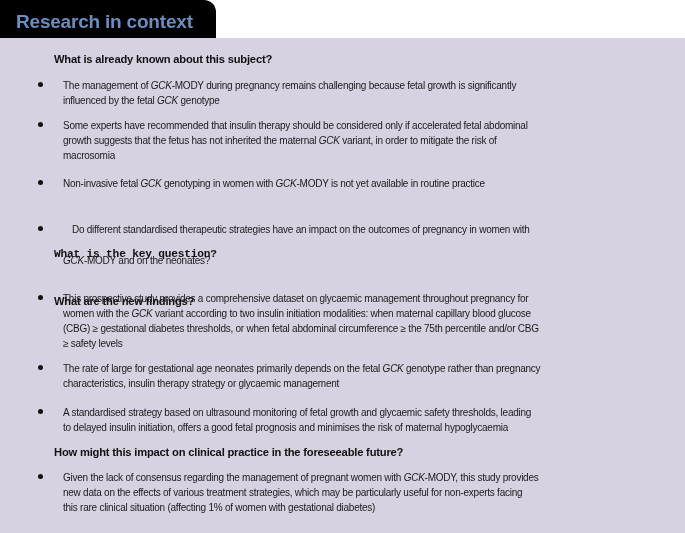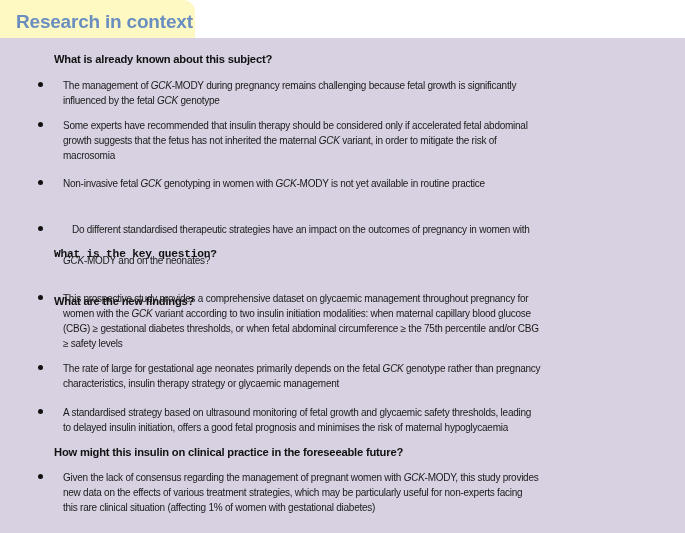--- a/index.html
+++ b/index.html
@@ -12,23 +12,23 @@
       height: 533px;
       position: relative;
       overflow: hidden;
       font-family: "Liberation Sans", sans-serif;
       color: #1a1a1a;
     }
     .tab {
       position: absolute;
       left: 0;
       top: 0;
-      width: 195px;
+      width: 216px;
       height: 40px;
-      background: #fef9c3;
+      background: #000000;
       border-top-right-radius: 12px;
     }
     .tab-title {
       position: absolute;
       left: 16px;
       top: 11px;
       font-size: 19px;
       font-weight: bold;
       color: #6a8ebf;
       letter-spacing: -0.2px;
@@ -135,21 +135,21 @@
         <div style="white-space: nowrap;">characteristics, insulin therapy strategy or glycaemic management</div>
       </div>
     </div>
     <div class="bullet" style="top: 405px;">
       <span class="bullet-dot"></span>
       <div class="bullet-text">
         <div style="white-space: nowrap;">A standardised strategy based on ultrasound monitoring of fetal growth and glycaemic safety thresholds, leading</div>
         <div style="white-space: nowrap;">to delayed insulin initiation, offers a good fetal prognosis and minimises the risk of maternal hypoglycaemia</div>
       </div>
     </div>
-    <div class="section-heading" style="top: 446px;">How might this insulin on clinical practice in the foreseeable future?</div>
+    <div class="section-heading" style="top: 446px;">How might this impact on clinical practice in the foreseeable future?</div>
     <div class="bullet" style="top: 470px;">
       <span class="bullet-dot"></span>
       <div class="bullet-text">
         <div style="white-space: nowrap;">Given the lack of consensus regarding the management of pregnant women with <i>GCK</i>-MODY, this study provides</div>
         <div style="white-space: nowrap;">new data on the effects of various treatment strategies, which may be particularly useful for non-experts facing</div>
         <div style="white-space: nowrap;">this rare clinical situation (affecting 1% of women with gestational diabetes)</div>
       </div>
     </div>
   </div>
 

